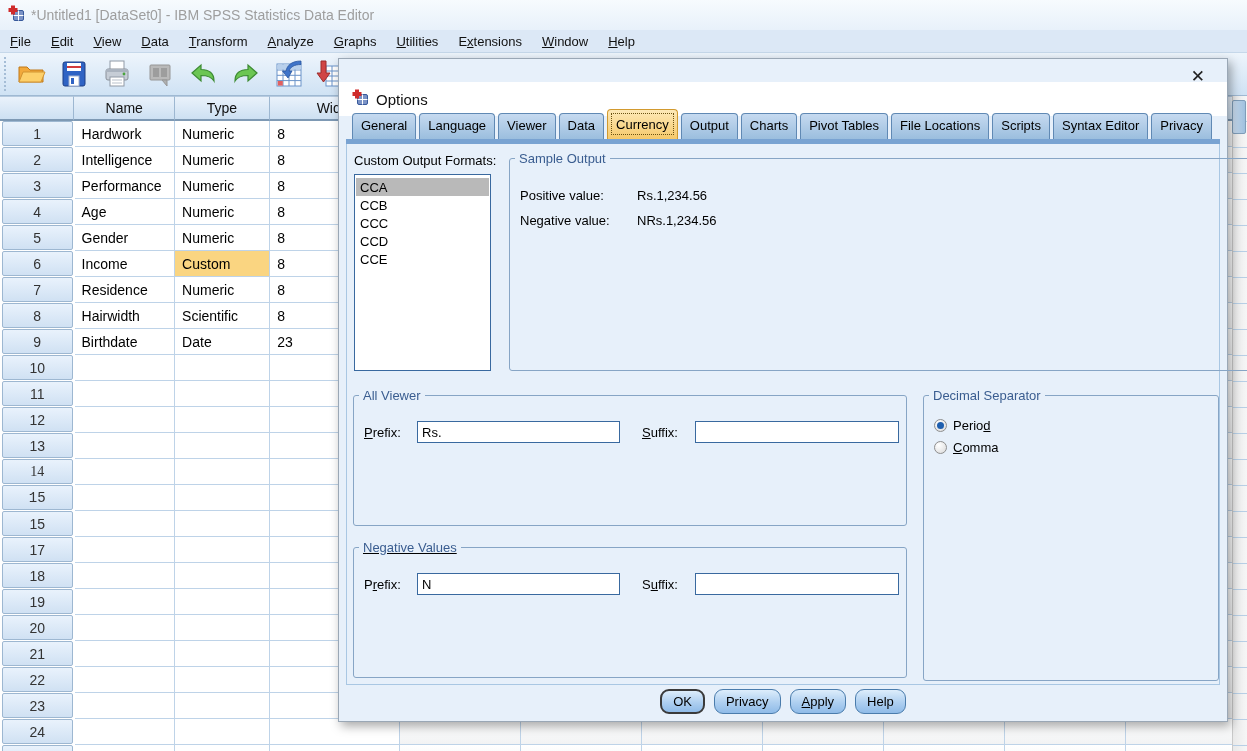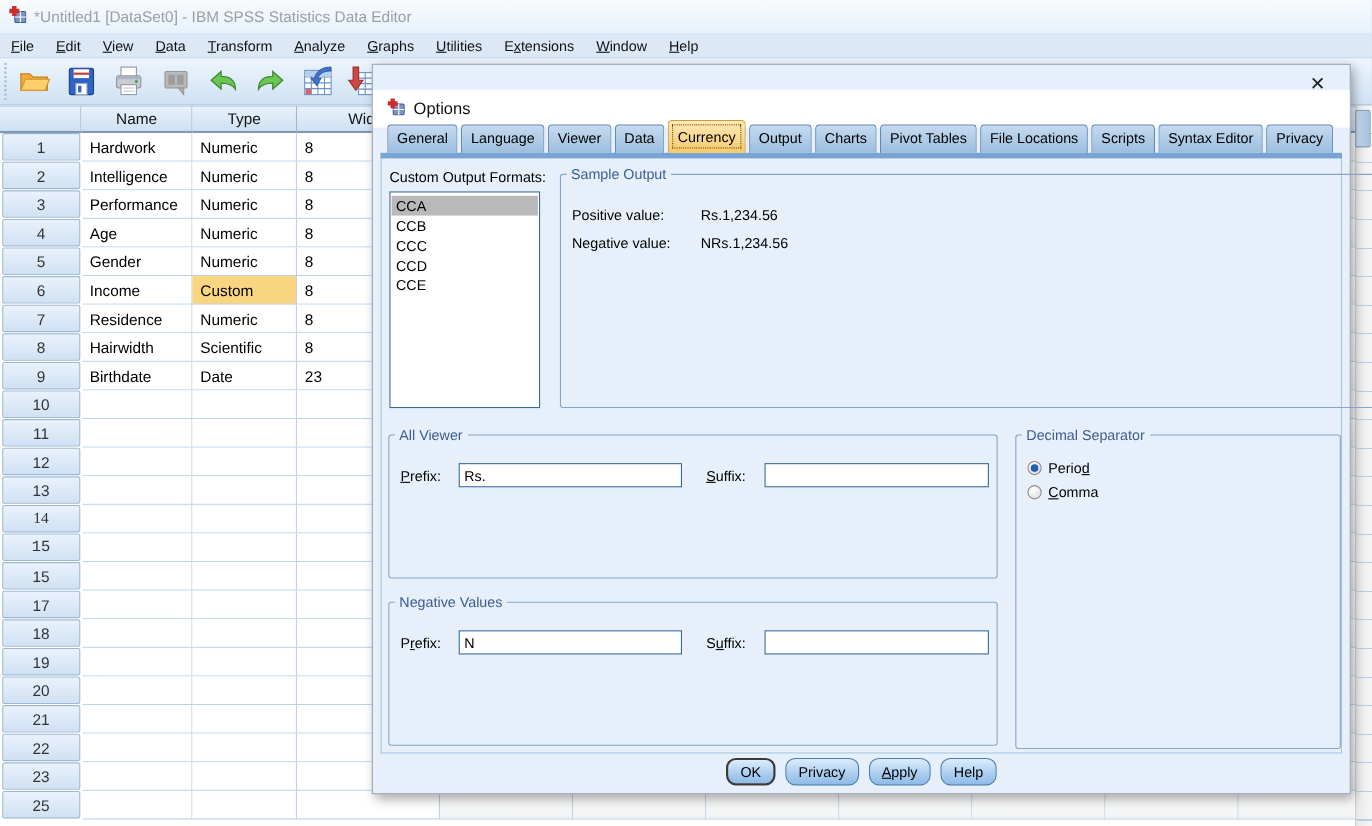--- a/index.html
+++ b/index.html
@@ -55,21 +55,21 @@
     border:1px solid #d29a2f;border-bottom:none;outline:1px dotted #6b5313;outline-offset:-5px;}
   #formats-label{position:absolute;left:15px;top:60px;font-size:13px;color:#000;}
   #formats-list{position:absolute;left:15px;top:81px;width:137px;height:197px;background:#fff;
     border:1px solid #39699f;box-sizing:border-box;padding-top:3px;}
   .fitem{height:18px;font-size:13px;color:#000;padding:0 4px;margin:0 1px;display:flex;align-items:center;}
   .fitem.sel{background:#b9b9b9;}
   fieldset{position:absolute;border:1px solid #87a5c5;border-radius:3px;margin:0;padding:0;box-sizing:border-box;}
   legend{color:#3a5d90;font-size:13px;padding:0 4px;margin-left:5px;}
   #fs-sample{left:170px;top:58px;width:822px;height:220px;}
   #fs-all{left:14px;top:295px;width:554px;height:138px;}
-  #fs-neg{left:14px;top:447px;width:554px;height:138px;}
+  #fs-neg{left:14px;top:447px;width:554px;height:138px;text-decoration:underline;}
   #fs-dec{left:584px;top:295px;width:296px;height:293px;}
   .srow-label{position:absolute;left:10px;font-size:13px;color:#000;}
   .srow-value{position:absolute;left:127px;font-size:13px;color:#000;}
   .flabel{position:absolute;font-size:13px;color:#000;}
   .tinput{position:absolute;height:22px;box-sizing:border-box;border:1px solid #39699f;background:#fff;
     font-family:"Liberation Sans",sans-serif;font-size:13px;padding:0 4px;}
   .radiorow{position:absolute;left:10px;display:flex;align-items:center;gap:6px;font-size:13px;color:#000;}
   .radio{width:13px;height:13px;border-radius:50%;border:1px solid #8e8e8e;box-sizing:border-box;
     background:radial-gradient(circle at 35% 30%,#ffffff,#d9d9d9);display:flex;align-items:center;justify-content:center;}
   .radio.sel::after{content:"";width:7px;height:7px;border-radius:50%;background:#1f5fae;}
@@ -478,20 +478,33 @@
         <div class="gcell" style="width: 140px;"></div>
         <div class="gcell emptyc" style="width: 130px;"></div>
         <div class="gcell emptyc" style="width: 130px;"></div>
         <div class="gcell emptyc" style="width: 130px;"></div>
         <div class="gcell emptyc" style="width: 130px;"></div>
         <div class="gcell emptyc" style="width: 130px;"></div>
         <div class="gcell emptyc" style="width: 130px;"></div>
         <div class="gcell emptyc" style="width: 130px;"></div>
       </div>
       <div class="grow">
+        <div class="rncell" style="width: 76px;">24</div>
+        <div class="gcell" style="width: 108px;"></div>
+        <div class="gcell" style="width: 102px;"></div>
+        <div class="gcell" style="width: 140px;"></div>
+        <div class="gcell emptyc" style="width: 130px;"></div>
+        <div class="gcell emptyc" style="width: 130px;"></div>
+        <div class="gcell emptyc" style="width: 130px;"></div>
+        <div class="gcell emptyc" style="width: 130px;"></div>
+        <div class="gcell emptyc" style="width: 130px;"></div>
+        <div class="gcell emptyc" style="width: 130px;"></div>
+        <div class="gcell emptyc" style="width: 130px;"></div>
+      </div>
+      <div class="grow">
         <div class="rncell" style="width: 76px;">25</div>
         <div class="gcell" style="width: 108px;"></div>
         <div class="gcell" style="width: 102px;"></div>
         <div class="gcell" style="width: 140px;"></div>
         <div class="gcell emptyc" style="width: 130px;"></div>
         <div class="gcell emptyc" style="width: 130px;"></div>
         <div class="gcell emptyc" style="width: 130px;"></div>
         <div class="gcell emptyc" style="width: 130px;"></div>
         <div class="gcell emptyc" style="width: 130px;"></div>
         <div class="gcell emptyc" style="width: 130px;"></div>

